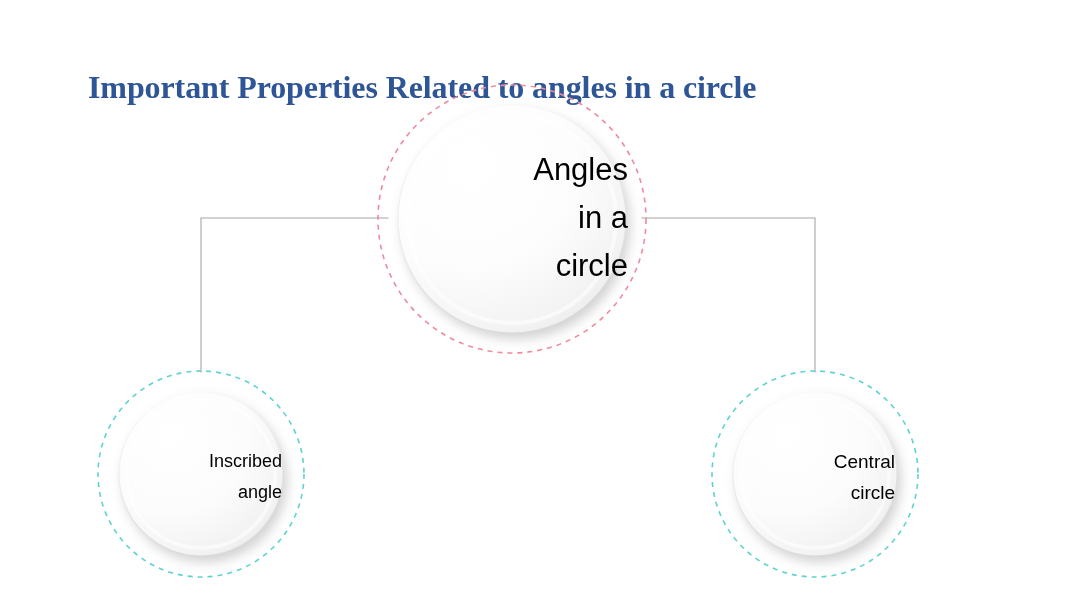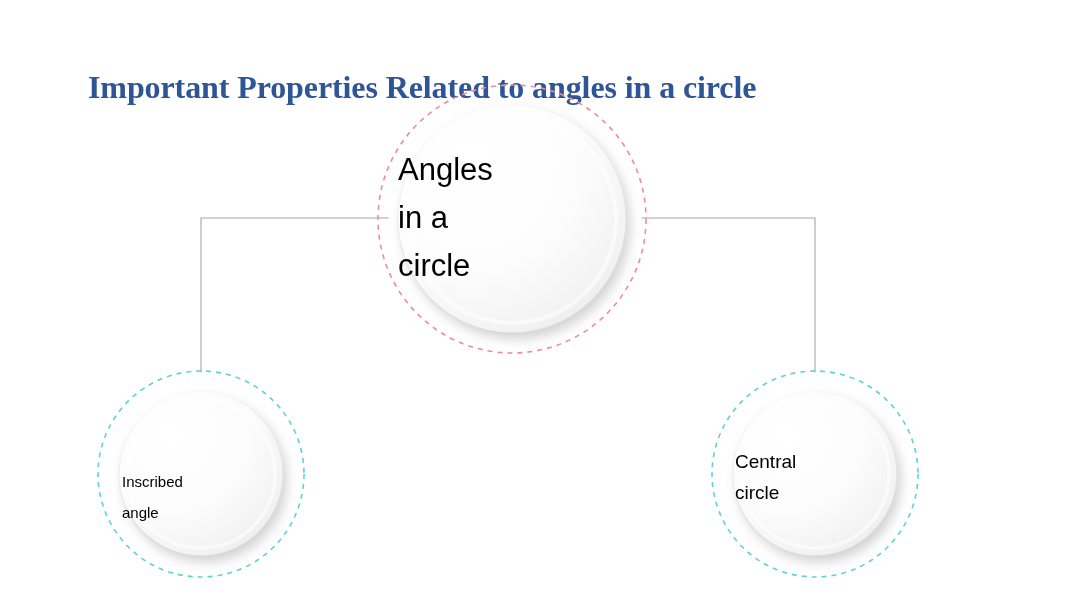--- a/index.html
+++ b/index.html
@@ -45,41 +45,40 @@
   #diagram-svg {
     position: absolute;
     left: 0; top: 0;
     width: 1080px;
     height: 604px;
   }
 
   
   .node-label {
     position: absolute;
-    text-align: left;
+    text-align: right;
     color: #000000;
     font-family: "Liberation Sans", sans-serif;
     font-weight: 400;
     pointer-events: none;
     white-space: pre-line;
   }
   #label-root {
     left: 398px;
     top: 146px;
     width: 230px;
     font-size: 31px;
     line-height: 48px;
   }
   #label-left {
     left: 122px;
     top: 446px;
     width: 160px;
-    font-size: 15px;
+    font-size: 18px;
     line-height: 31px;
-    margin-top: 20px;
   }
   #label-right {
     left: 735px;
     top: 446px;
     width: 160px;
     font-size: 19px;
     line-height: 31px;
   }
 </style>
 </head>

